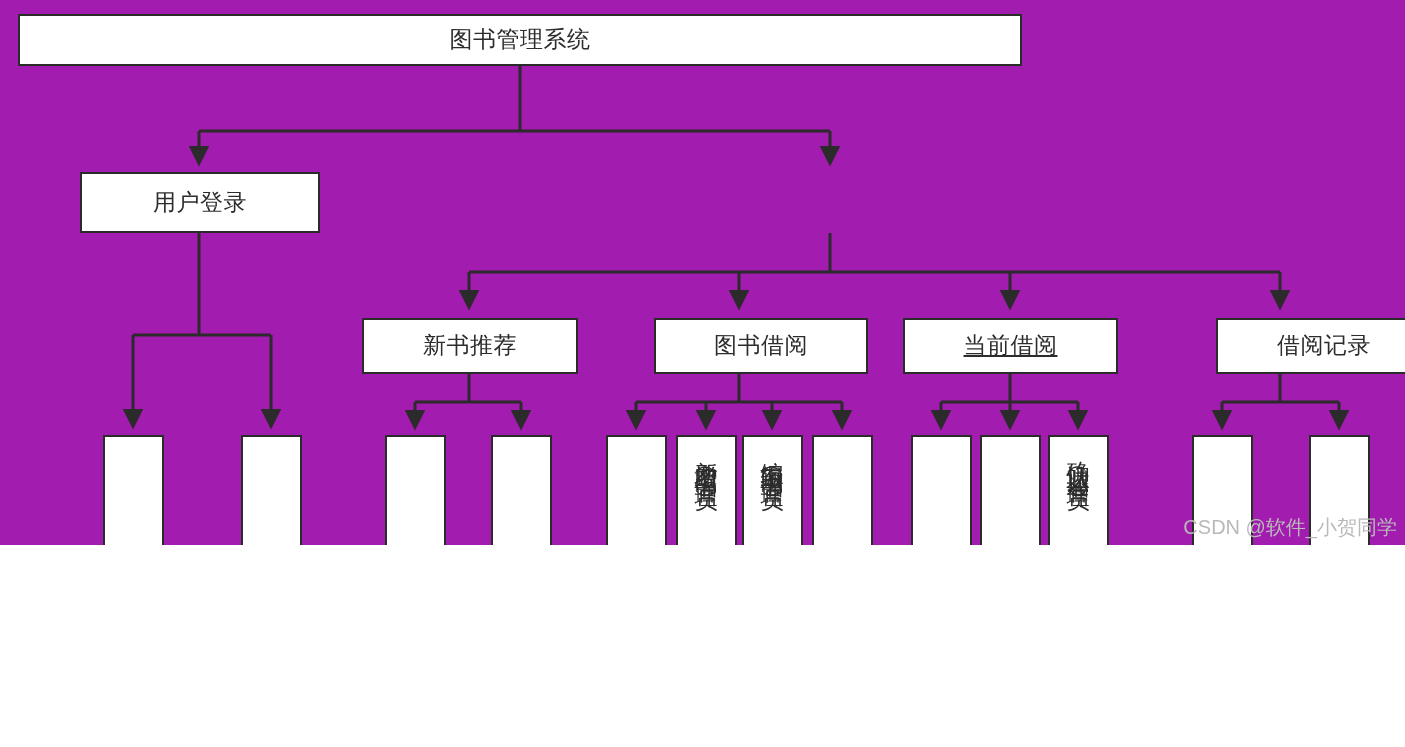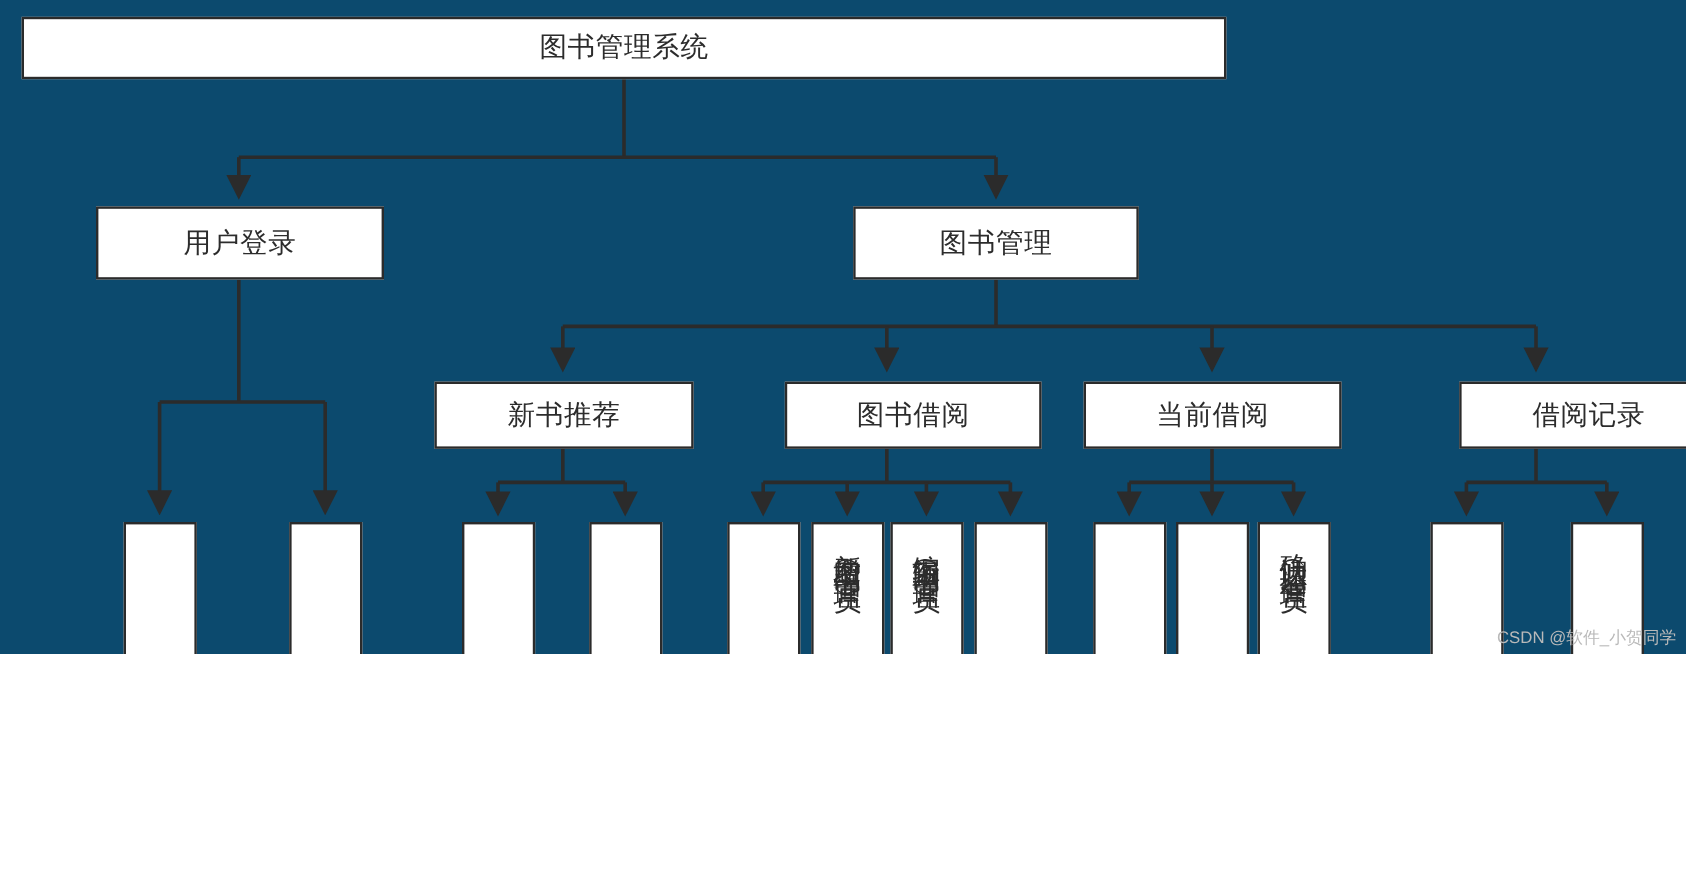--- a/index.html
+++ b/index.html
@@ -8,21 +8,21 @@
     padding: 0;
     background: #ffffff;
   }
   body {
     font-family: "Liberation Sans", "DejaVu Sans", sans-serif;
   }
   #canvas {
     position: relative;
     width: 1405px;
     height: 545px;
-    background: #0c4a6e;
+    background: #a21caf;
     overflow: hidden;
   }
   #diagram-svg {
     position: absolute;
     left: 0;
     top: 0;
     width: 1405px;
     height: 747px;
   }
   
@@ -58,21 +58,21 @@
   }
   .node.vert.centered {
     align-items: center;
     padding-top: 0;
   }
   
   #watermark {
     position: absolute;
     right: 8px;
     bottom: 4px;
-    font-size: 14px;
+    font-size: 20px;
     color: #b9b9b9;
     white-space: nowrap;
     user-select: none;
     font-family: "Liberation Sans", "DejaVu Sans", sans-serif;
   }
 </style>
 </head>
 <body>
 
 <div id="canvas">
@@ -130,33 +130,30 @@
   </svg>
 
   <div class="node horiz" style="left:18px; top:14px; width:1004px; height:52px;">
     <span>图书管理系统</span>
   </div>
 
   <div class="node horiz" style="left:80px; top:172px; width:240px; height:61px;">
     <span>用户登录</span>
   </div>
 
-  <div class="node horiz" style="left:711px; top:172px; width:238px; height:61px;">
-    <span>图书管理</span>
-  </div>
 
   <div class="node horiz" style="left:362px; top:318px; width:216px; height:56px;font-family:Liberation Serif, serif;">
     <span>新书推荐</span>
   </div>
 
   <div class="node horiz" style="left:654px; top:318px; width:214px; height:56px;">
     <span>图书借阅</span>
   </div>
 
-  <div class="node horiz" style="left:903px; top:318px; width:215px; height:56px;">
+  <div class="node horiz" style="left:903px; top:318px; width:215px; height:56px;text-decoration:underline;">
     <span>当前借阅</span>
   </div>
 
   <div class="node horiz" style="left:1172px; top:318px; width:216px; height:56px;margin-left:44px;">
     <span>借阅记录</span>
   </div>
 
   <div class="node vert centered" style="left:103px; top:435px; width:61px; height:298px;">
     <span class="vlabel">用户登录</span>
   </div>

